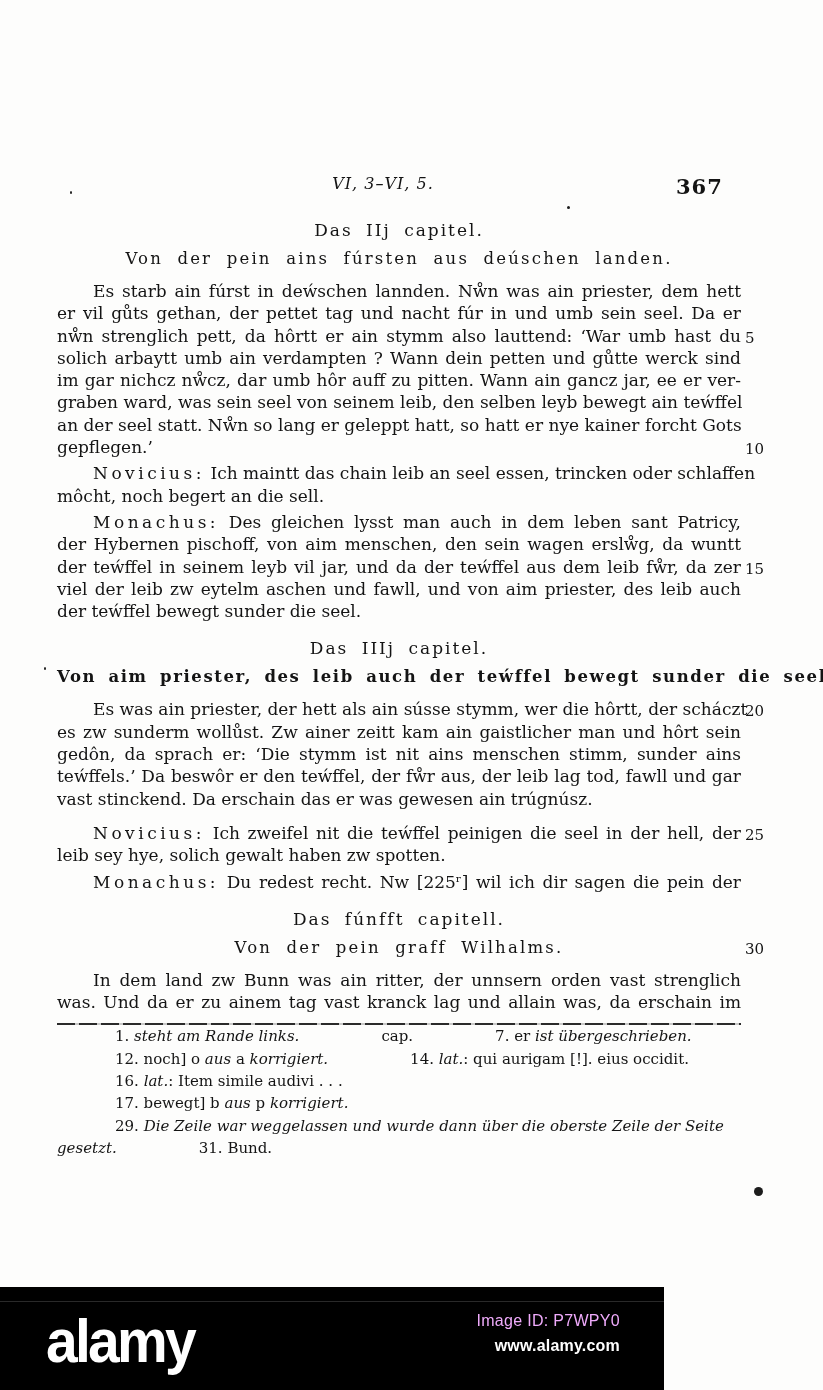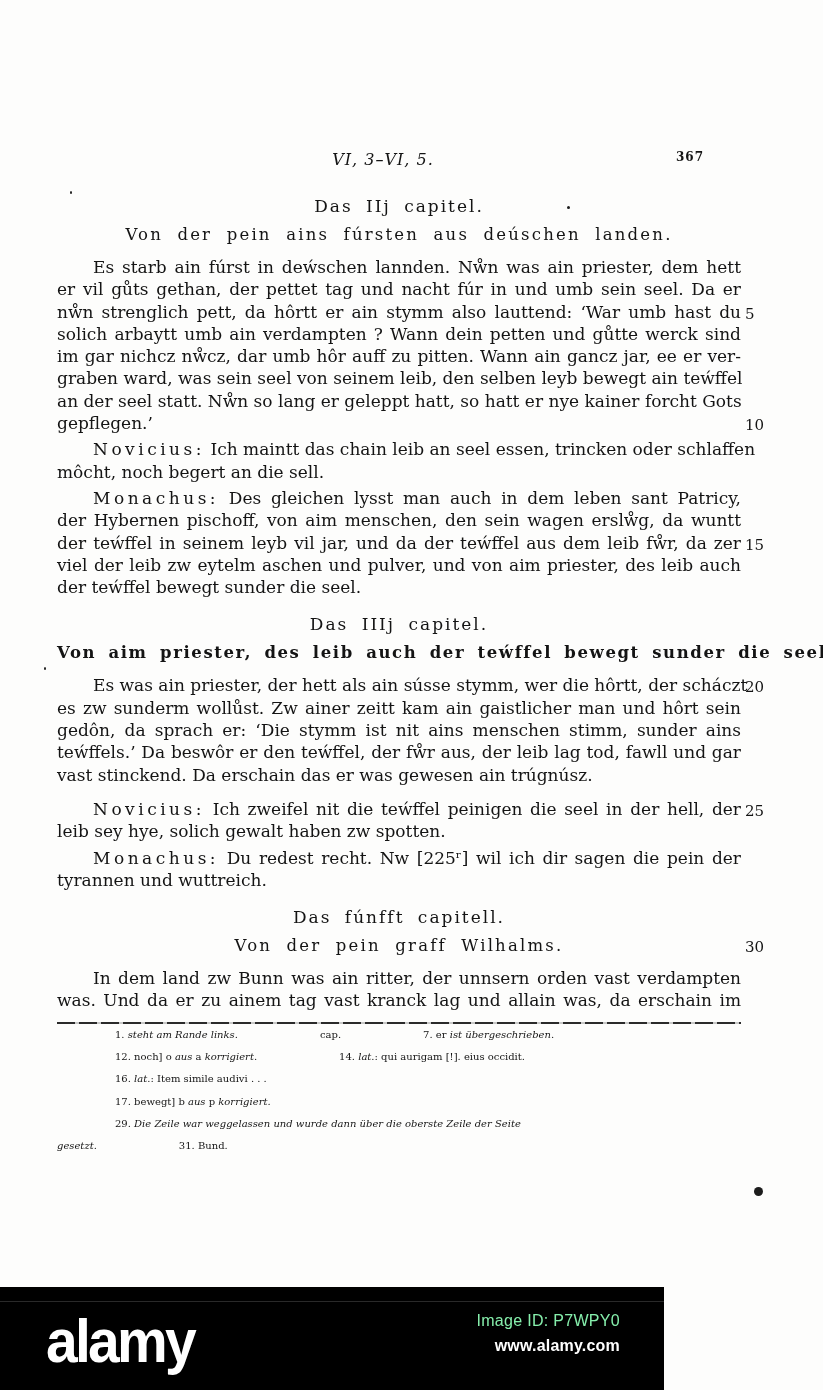--- a/index.html
+++ b/index.html
@@ -6,23 +6,23 @@
   .screenshot{
     position:relative;width:823px;height:1390px;margin:0 auto;
     background:#fdfdfc;overflow:hidden;
     font-family:"DejaVu Serif","Liberation Serif",serif;color:#141414;
   }
   
   .pagebody{position:absolute;left:57px;top:150px;width:684px;}
   .header-row{position:relative;height:24px;margin-bottom:0;}
   .running-title{
     display:block;text-align:center;transform:translateX(-16px);
-    font-style:italic;font-size:16px;letter-spacing:1px;
+    font-style:italic;font-size:16px;letter-spacing:1px;margin-top:24px;
   }
-  .pagenum{position:absolute;left:619px;top:0;font-size:12px;font-weight:bold;letter-spacing:1px;}
+  .pagenum{position:absolute;left:619px;top:0;font-size:21px;font-weight:bold;letter-spacing:1px;}
   .heading{
     text-align:center;font-size:17px;letter-spacing:2px;word-spacing:6px;
     margin-top:22px;height:24px;
   }
   .sub{
     position:relative;text-align:center;font-size:16.5px;letter-spacing:2.2px;
     word-spacing:7px;margin-top:5px;height:27px;white-space:nowrap;
   }
   .sub.wide{font-weight:bold;letter-spacing:1.6px;word-spacing:5px;}
   .jline{
@@ -38,21 +38,21 @@
   .speaker{letter-spacing:3.5px;}
   .lineno{
     position:absolute;right:-32px;top:2px;width:28px;text-align:left;
     font-size:15px;letter-spacing:0;word-spacing:0;font-weight:normal;font-style:normal;
   }
   .fn-rule{
     margin-top:10px;height:2px;
     background:repeating-linear-gradient(90deg,#2a2a2a 0 18px,rgba(42,42,42,.25) 18px 22px);
   }
   .fn-row{
-    position:relative;font-size:10px;line-height:22.3px;height:22.3px;
+    position:relative;font-size:15px;line-height:22.3px;height:22.3px;
     padding-left:58px;white-space:nowrap;
   }
   .fn-row:first-of-type{margin-top:7px;}
   .fn-row.outdent{padding-left:0;}
   .fn-seg + .fn-seg{margin-left:82px;}
   .fn-row.outdent .fn-seg + .fn-seg{}
   .it{font-style:italic;}
   
   .speck{position:absolute;background:#1c1c1c;border-radius:50%;}
   .speck.s1{left:70px;top:191px;width:2px;height:3px;}
@@ -64,21 +64,21 @@
     position:absolute;left:0;bottom:0;width:664px;height:103px;background:#000;
     font-family:"Liberation Sans","DejaVu Sans",sans-serif;color:#fff;
   }
   .wmbar .seam{position:absolute;left:0;top:14px;width:100%;height:1px;background:#4a4a4a;opacity:.55;}
   .alamy-logo{
     position:absolute;left:46px;top:50%;transform:translateY(-46%) scaleX(.92);
     transform-origin:left center;
     font-size:62px;font-weight:bold;letter-spacing:-3px;line-height:1;
   }
   .wm-right{position:absolute;right:44px;top:25px;text-align:right;}
-  .wm-id{font-size:16px;font-weight:normal;color:#86efac;letter-spacing:.3px;}
+  .wm-id{font-size:16px;font-weight:normal;color:#f0abfc;letter-spacing:.3px;}
   .wm-url{font-size:16px;font-weight:bold;margin-top:7px;letter-spacing:.2px;}
 </style>
 </head>
 <body>
 
 <div class="screenshot">
 
   <div class="pagebody">
     <div class="header-row">
       <span class="running-title">VI, 3–VI, 5.</span>
@@ -93,36 +93,35 @@
         <div class="jline"><span>solich arbaytt umb ain verdampten ?  Wann dein petten und gůtte werck sind</span></div>
         <div class="jline"><span>im gar nichcz nẘcz, dar umb hôr auff zu pitten. Wann ain gancz jar, ee er ver-</span></div>
         <div class="jline"><span>graben ward, was sein seel von seinem leib, den selben leyb bewegt ain teẃffel</span></div>
         <div class="jline"><span>an der seel statt. Nẘn so lang er geleppt hatt, so hatt er nye kainer forcht Gots</span></div>
         <div class="jline last"><span>gepflegen.’</span><span class="lineno">10</span></div>
         <div class="jline indent para"><span class="speaker">Novicius:</span><span> Ich maintt das chain leib an seel essen, trincken oder schlaffen</span></div>
         <div class="jline last"><span>môcht, noch begert an die sell.</span></div>
         <div class="jline indent para"><span class="speaker">Monachus:</span><span> Des gleichen lysst man auch in dem leben sant Patricy,</span></div>
         <div class="jline"><span>der Hybernen pischoff, von aim menschen, den sein wagen erslẘg, da wuntt</span></div>
         <div class="jline"><span>der teẃffel in seinem leyb vil jar, und da der teẃffel aus dem leib fẘr, da zer</span><span class="lineno">15</span></div>
-        <div class="jline"><span>viel der leib zw eytelm aschen und pulver,  und von aim priester, des leib auch</span></div>
+        <div class="jline"><span>viel der leib zw eytelm aschen und fawll,  und von aim priester, des leib auch</span></div>
         <div class="jline last"><span>der teẃffel bewegt sunder die seel.</span></div>
         <div class="heading h-gap">Das IIIj capitel.</div>
         <div class="sub wide"><span>Von aim priester, des leib auch der teẃffel bewegt sunder die seel.</span></div>
         <div class="jline indent para"><span>Es was ain priester, der hett als ain sússe stymm, wer die hôrtt, der scháczt</span><span class="lineno">20</span></div>
         <div class="jline"><span>es zw sunderm wollůst.  Zw ainer zeitt kam ain gaistlicher man und hôrt sein</span></div>
         <div class="jline"><span>gedôn, da sprach er: ‘Die stymm ist nit ains menschen stimm, sunder ains</span></div>
         <div class="jline"><span>teẃffels.’  Da beswôr er den teẃffel, der fẘr aus, der leib lag tod, fawll und gar</span></div>
         <div class="jline last"><span>vast stinckend.  Da erschain das er was gewesen ain trúgnúsz.</span></div>
         <div class="jline indent para gap"><span class="speaker">Novicius:</span><span> Ich zweifel nit die teẃffel peinigen die seel in der hell, der</span><span class="lineno">25</span></div>
         <div class="jline last"><span>leib sey hye, solich gewalt haben zw spotten.</span></div>
         <div class="jline indent para"><span class="speaker">Monachus:</span><span> Du redest recht.  Nw [225ʳ] wil ich dir sagen die pein der</span></div>
-        <div class="jline last"><span>tyrannen und wuttreich.</span></div>
         <div class="heading h-gap">Das fúnfft capitell.</div>
         <div class="sub"><span>Von der pein graff Wilhalms.</span><span class="lineno">30</span></div>
-        <div class="jline indent para"><span>In dem land zw Bunn was ain ritter, der unnsern orden vast verdampten</span></div>
+        <div class="jline indent para"><span>In dem land zw Bunn was ain ritter, der unnsern orden vast strenglich</span></div>
         <div class="jline"><span>was.  Und da er zu ainem tag vast kranck lag und allain was, da erschain im</span></div>
         <div class="fn-rule"></div>
         <div class="fn-row"><span class="fn-seg"><span>1. </span><span class="it">steht am Rande links.</span></span><span class="fn-seg"><span>cap.</span></span><span class="fn-seg"><span>7. er </span><span class="it">ist übergeschrieben.</span></span></div>
         <div class="fn-row"><span class="fn-seg"><span>12. noch] o </span><span class="it">aus</span><span> a </span><span class="it">korrigiert.</span></span><span class="fn-seg"><span>14. </span><span class="it">lat.</span><span>: qui aurigam [!]. eius occidit.</span></span></div>
         <div class="fn-row"><span class="fn-seg"><span>16. </span><span class="it">lat.</span><span>: Item simile audivi . . .</span></span></div>
         <div class="fn-row"><span class="fn-seg"><span>17. bewegt] b </span><span class="it">aus</span><span> p </span><span class="it">korrigiert.</span></span></div>
         <div class="fn-row"><span class="fn-seg"><span>29. </span><span class="it">Die Zeile war weggelassen und wurde dann über die oberste Zeile der Seite</span></span></div>
         <div class="fn-row outdent"><span class="fn-seg"><span class="it">gesetzt.</span></span><span class="fn-seg"><span>31. Bund.</span></span></div>
       </div>
   </div>

